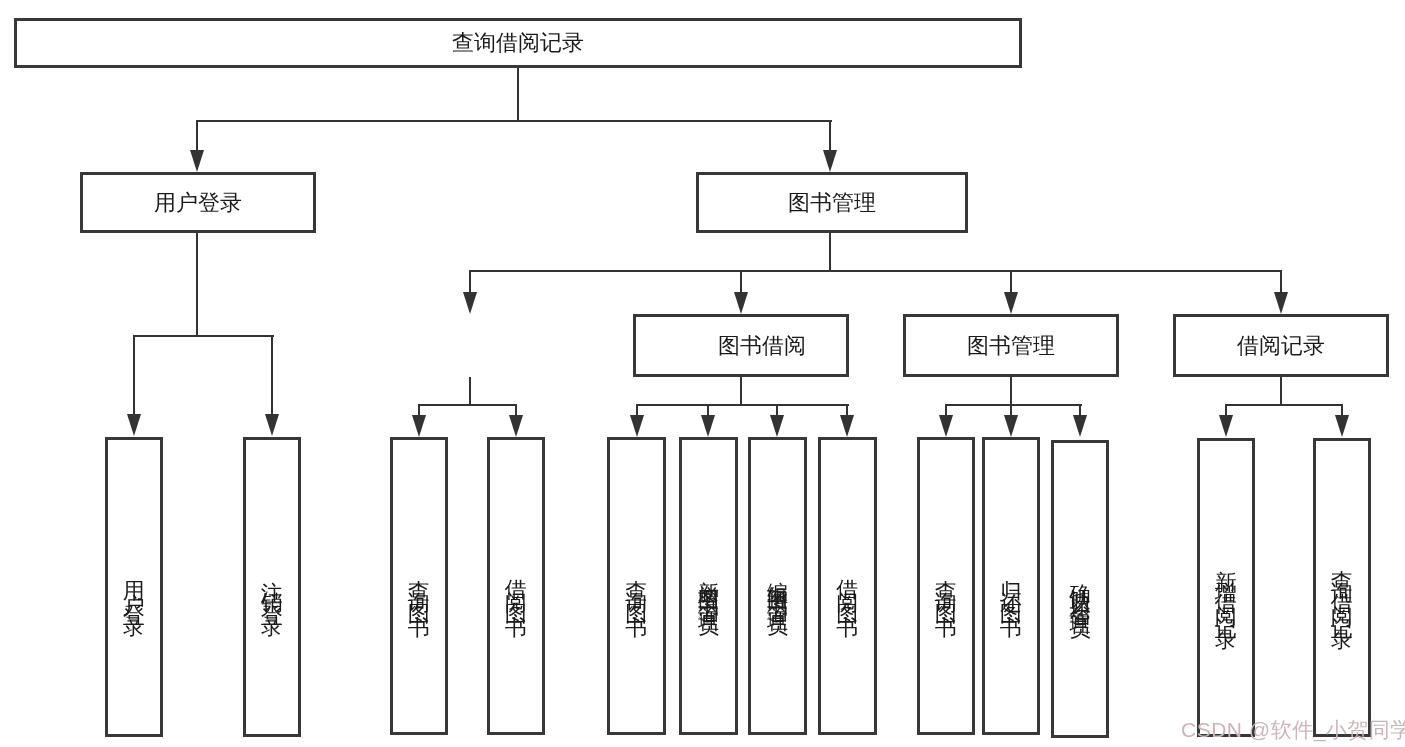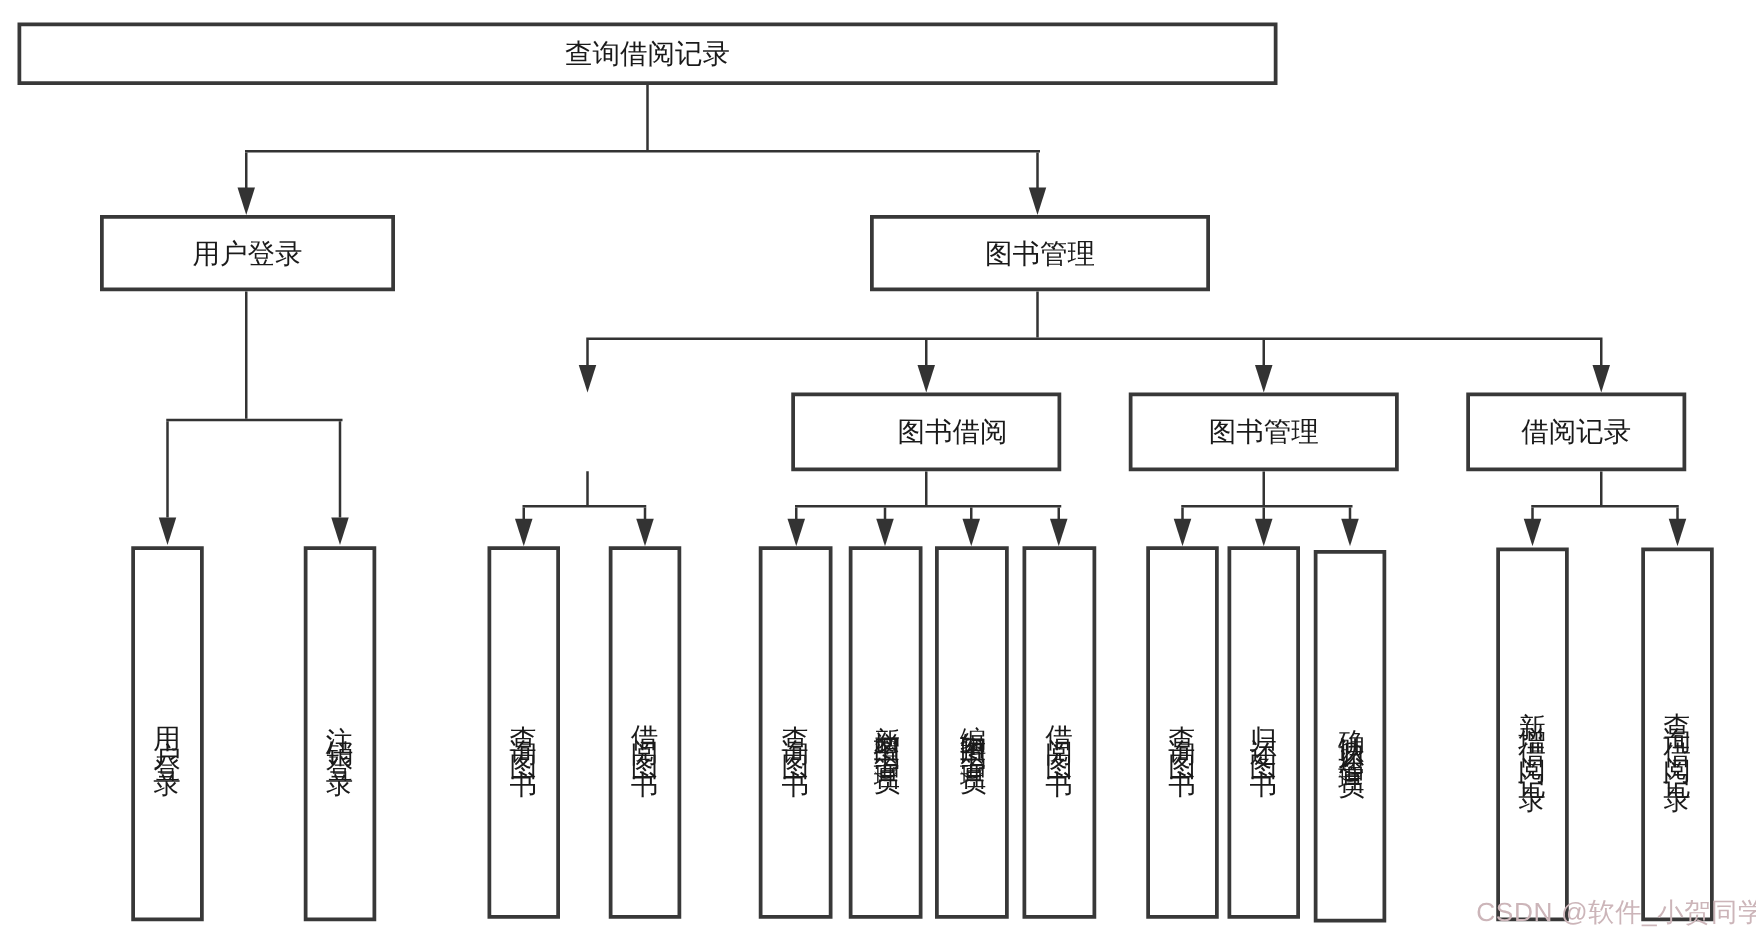--- a/index.html
+++ b/index.html
@@ -77,21 +77,21 @@
   <div class="arrowhead" style="left:1004px; top:292px;"></div>
   <div class="vline" style="left:1280px; top:272px; width:2px; height:20px;"></div>
   <div class="arrowhead" style="left:1274px; top:292px;"></div>
 
   <div class="box" style="left:633px; top:314px; width:216px; height:63px;padding-left:42px;">
     <span>图书借阅</span>
   </div>
   <div class="box" style="left:903px; top:314px; width:216px; height:63px;">
     <span>图书管理</span>
   </div>
-  <div class="box" style="left:1173px; top:314px; width:176px; height:63px;">
+  <div class="box" style="left:1173px; top:314px; width:216px; height:63px;">
     <span>借阅记录</span>
   </div>
 
   <div class="vline" style="left:469px; top:377px; width:2px; height:28px;"></div>
   <div class="hline" style="left:418px; top:404px; width:99px; height:2px;"></div>
   <div class="vline" style="left:418px; top:406px; width:2px; height:10px;"></div>
   <div class="arrowhead" style="left:412px; top:415px;"></div>
   <div class="vline" style="left:515px; top:406px; width:2px; height:10px;"></div>
   <div class="arrowhead" style="left:509px; top:415px;"></div>
 

